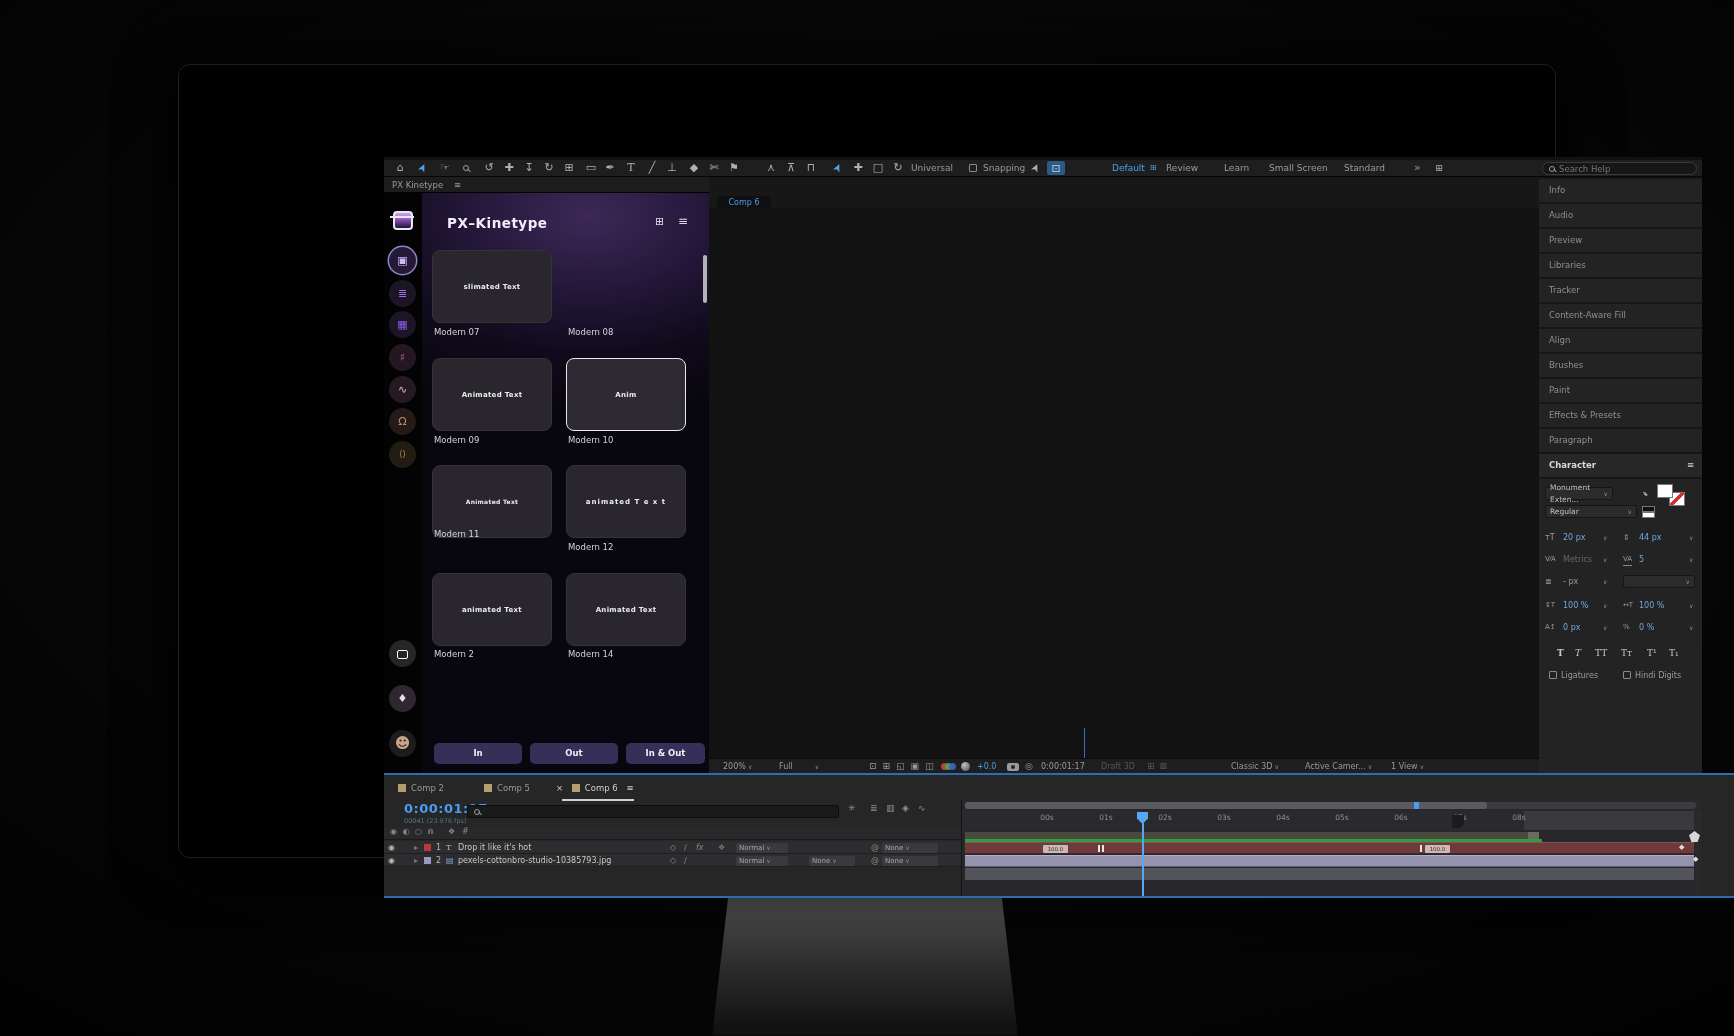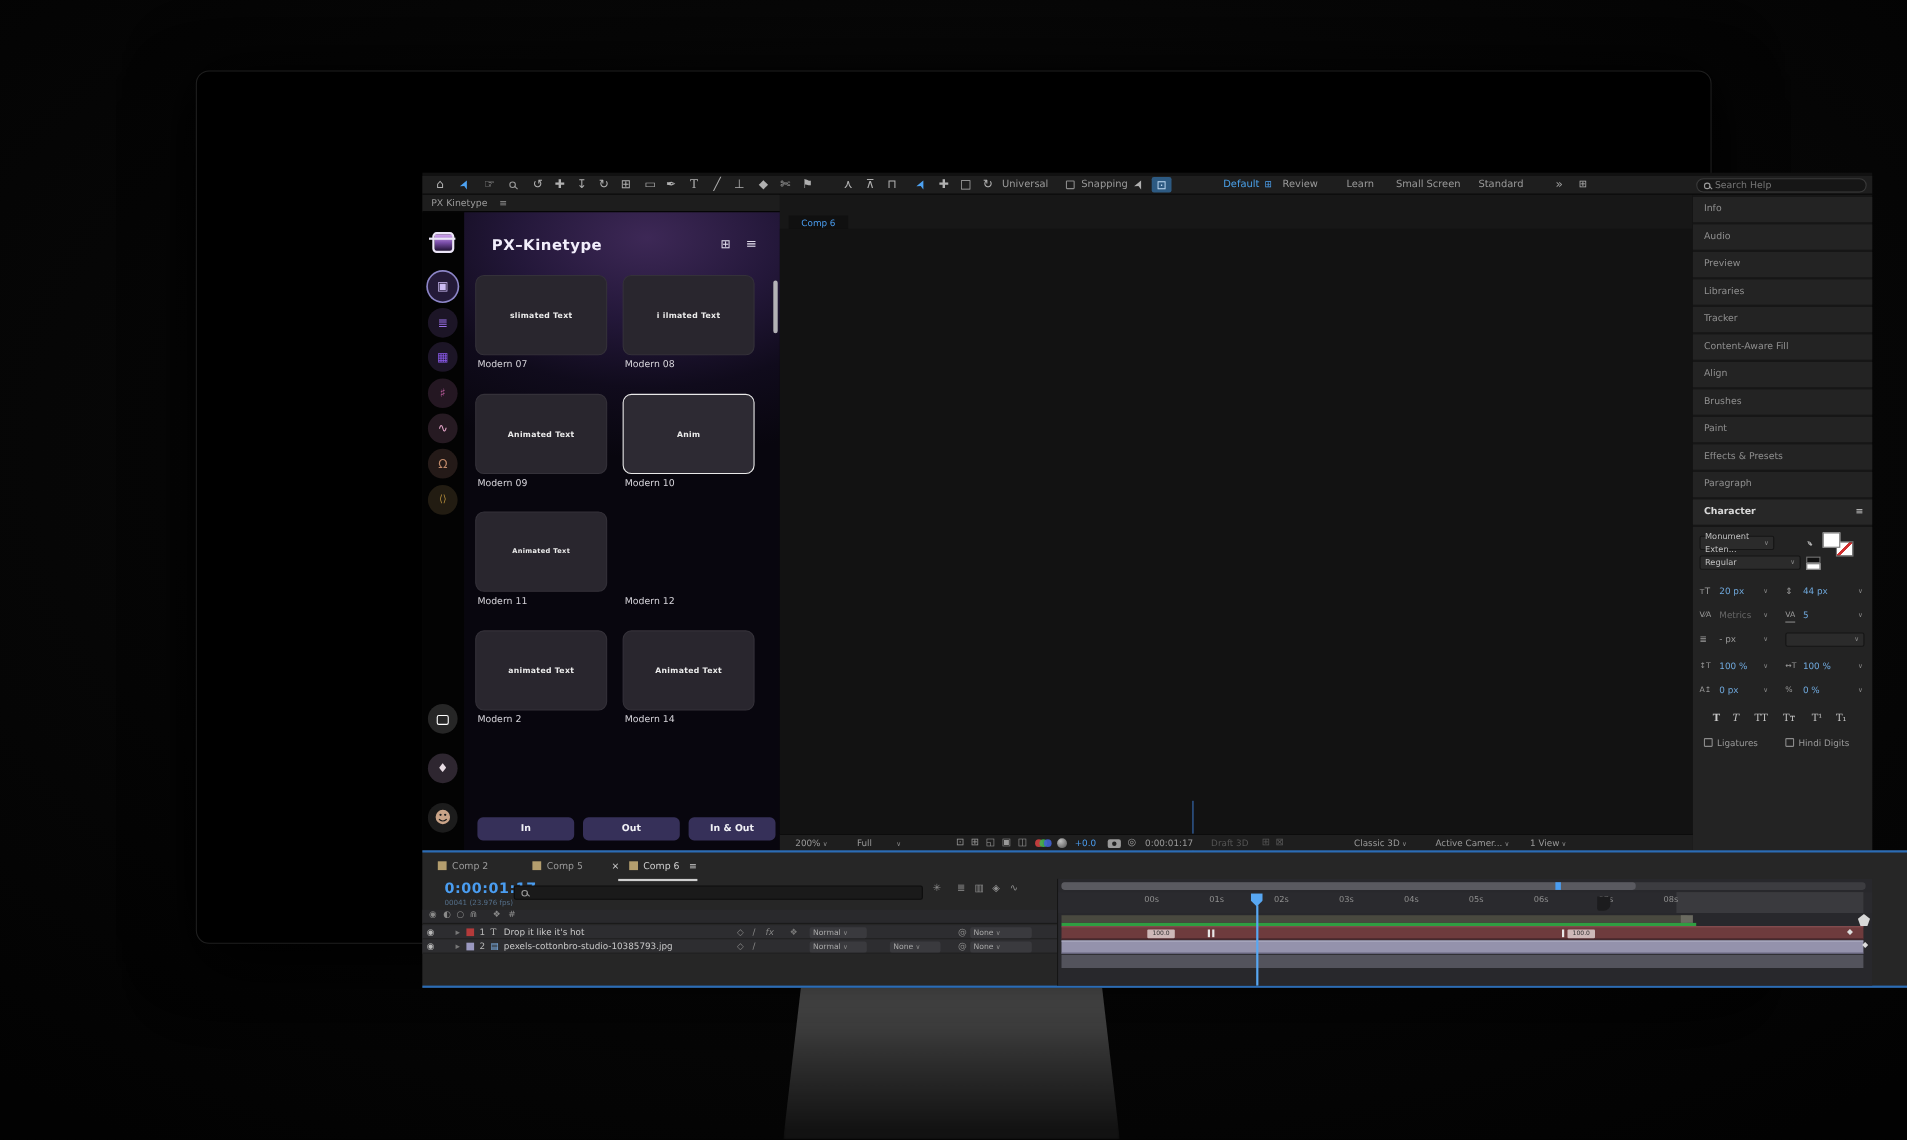--- a/index.html
+++ b/index.html
@@ -241,39 +241,39 @@
 
       <div class="pxbody">
         <div class="pxtitle">PX–Kinetype</div>
         <span style="position:absolute;left:233px;top:22px;color:#e0dcea;font-size:11px">⊞</span>
         <span style="position:absolute;left:256px;top:21px;color:#e0dcea;font-size:12px">≡</span>
         <div class="pxscroll"></div>
 
         <div class="card" style="left:10px;top:57px">
               <div class="cardtxt">slimated Text</div>
             </div>
-        <div class="card" style="left:144px;top:57px">
-              <div class="cardtxt">i ilmated Text</div>
-            </div>
         <span class="clabel" style="left:12px;top:134px">Modern 07</span>
         <span class="clabel" style="left:146px;top:134px">Modern 08</span>
 
         <div class="card" style="left:10px;top:165px">
               <div class="cardtxt">Animated Text</div>
             </div>
         <div class="card sel" style="left:144px;top:165px">
               <div class="cardtxt" style="filter:blur(.4px)">Anim</div>
             </div>
         <span class="clabel" style="left:12px;top:242px">Modern 09</span>
         <span class="clabel" style="left:146px;top:242px">Modern 10</span>
 
         <div class="card" style="left:10px;top:272px">
               <div class="cardtxt" style="font-size:6px">Animated Text</div>
             </div>
-        <span class="clabel" style="left:12px;top:349px">Modern 11</span>
+        <div class="card" style="left:144px;top:272px">
+              <div class="cardtxt" style="letter-spacing:1px">animated T e x t</div>
+            </div>
+        <span class="clabel" style="left:12px;top:336px">Modern 11</span>
         <span class="clabel" style="left:146px;top:349px">Modern 12</span>
 
         <div class="card" style="left:10px;top:380px">
               <div class="cardtxt" style="filter:blur(.3px)">animated Text</div>
             </div>
         <div class="card" style="left:144px;top:380px">
               <div class="cardtxt">Animated Text</div>
             </div>
         <span class="clabel" style="left:12px;top:456px">Modern 2</span>
         <span class="clabel" style="left:146px;top:456px">Modern 14</span>

